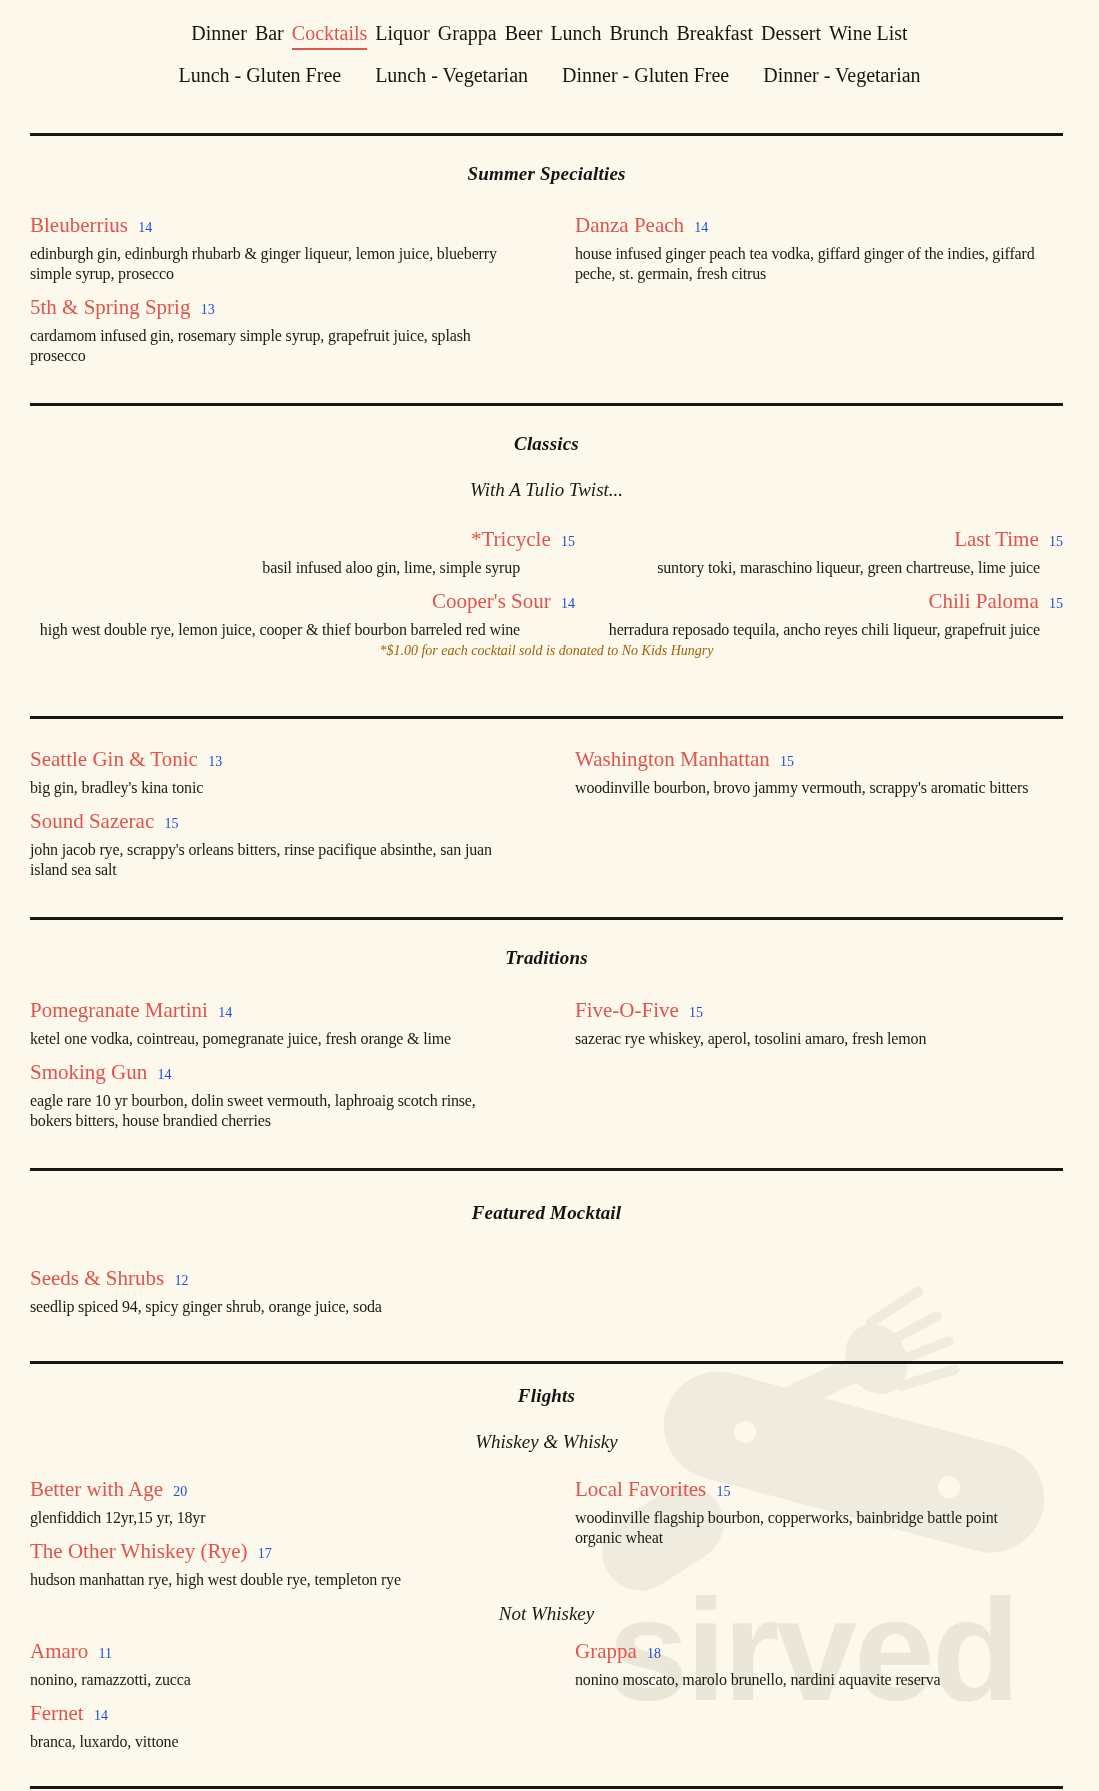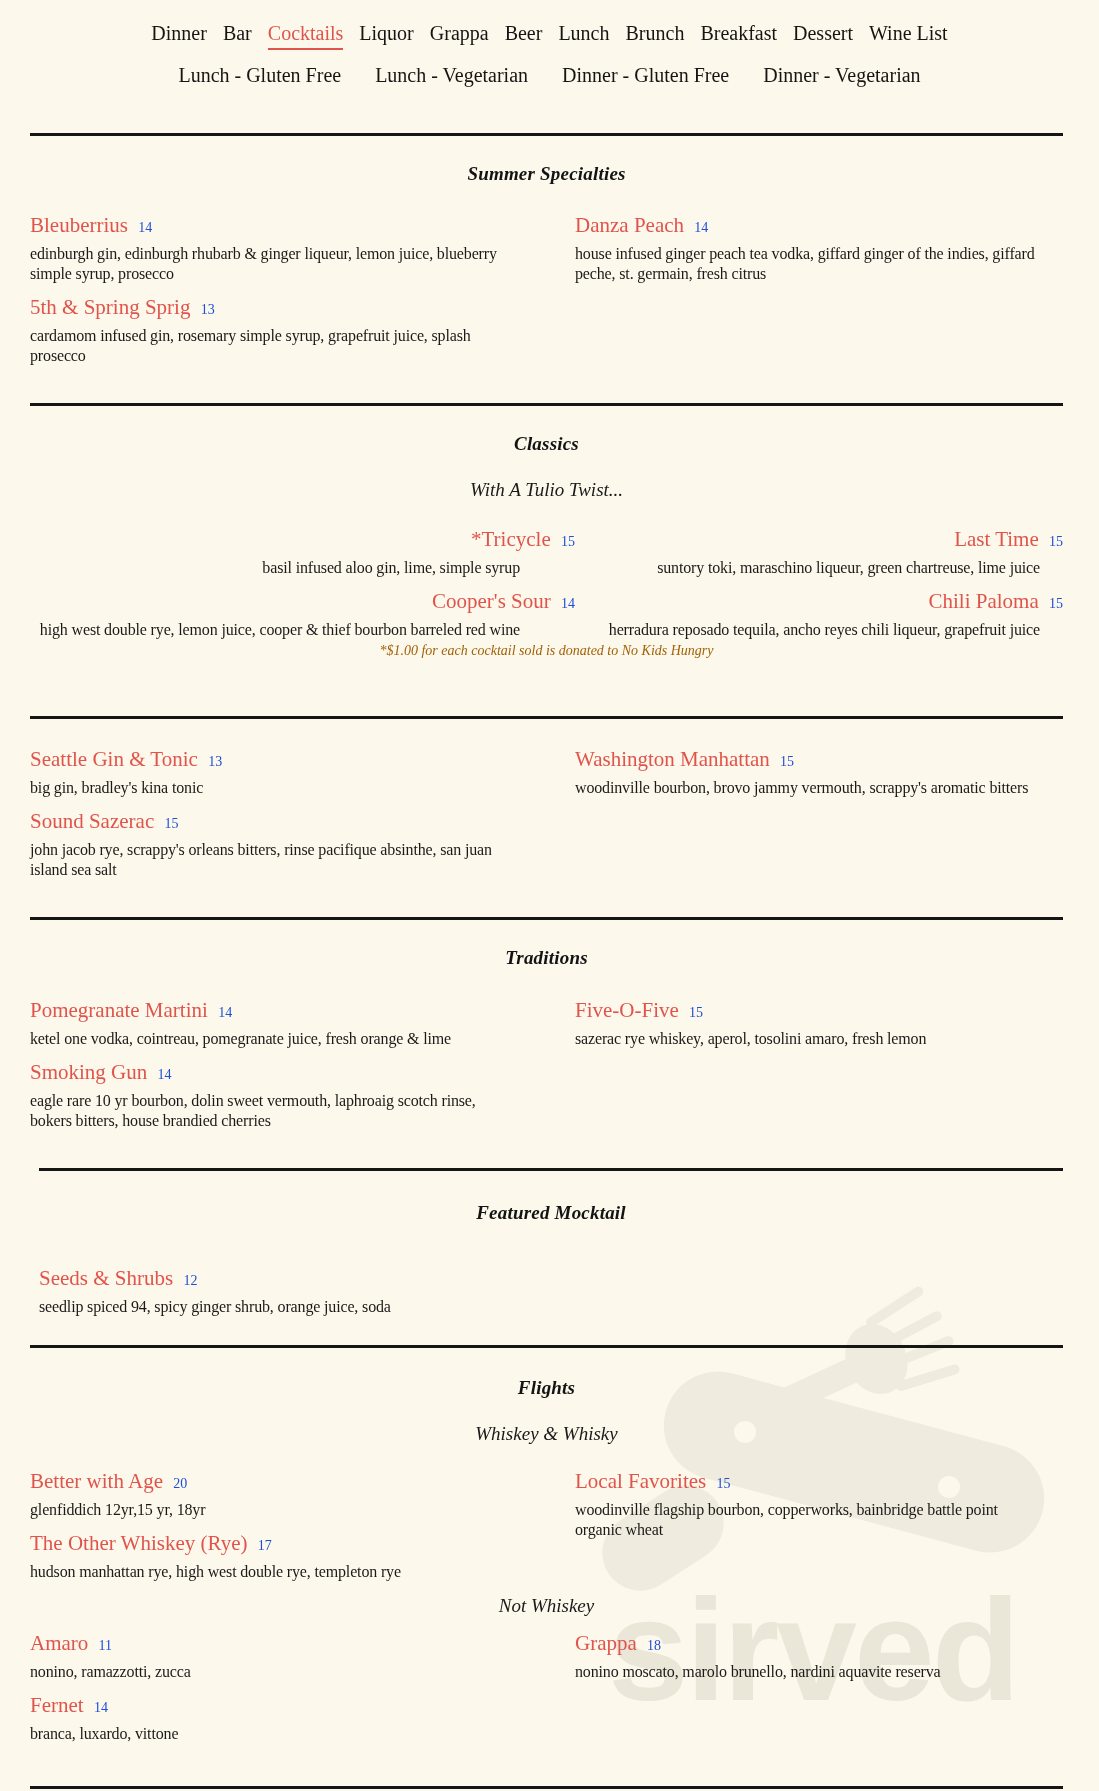--- a/index.html
+++ b/index.html
@@ -4,21 +4,21 @@
 <style>
   html,body{margin:0;padding:0;background:#fdf8ec;}
   .page{position:relative;width:1099px;height:1791px;overflow:hidden;background:#fdf8ec;
         font-family:"Liberation Serif",serif;color:#1b1a18;}
   
   .watermark{position:absolute;left:0;top:0;z-index:0;pointer-events:none;}
   .wm-text{font-family:"Liberation Sans",sans-serif;font-weight:bold;font-size:145px;
            letter-spacing:-3px;fill:#eae6d8;}
   
   .menu-nav{position:relative;z-index:1;padding-top:21px;}
-  .nav-row{display:flex;justify-content:center;gap:16px;font-size:20px;line-height:24px;color:#161514;}
+  .nav-row{display:flex;justify-content:center;gap:8px;font-size:20px;line-height:24px;color:#161514;}
   .nav-row.row2{gap:34px;margin-top:13px;}
   .nav-item{white-space:nowrap;cursor:pointer;}
   .nav-item.active{color:#e0544b;}
   .nav-item.active::after{content:"";display:block;border-bottom:2.5px solid #e0544b;margin-top:3px;}
   
   .content{position:relative;z-index:1;margin:46px 36px 0 30px;}
   .divider{border-top:3px solid #161616;}
   .menu-section{padding-bottom:37px;}
   .sec-title{font-size:19px;font-weight:bold;font-style:italic;text-align:center;
              line-height:24px;margin:26px 0 0;color:#131313;letter-spacing:.2px;}
@@ -29,22 +29,22 @@
   .item:last-child{margin-bottom:0;}
   .item-title{font-size:21px;line-height:26px;color:#e0544b;}
   .item-price{font-size:14px;color:#1d4ed8;margin-left:5px;}
   .item-desc{font-size:16px;line-height:20px;margin-top:3px;color:#1b1a18;letter-spacing:-.15px;}
   .col.left .item-desc{max-width:490px;}
   .col.right .item-desc{max-width:465px;}
   .footnote{font-size:14px;font-style:italic;text-align:center;line-height:21px;color:#a16207;}
   
   .sec-0 .cols{margin-top:26px;}
   .sec-1{padding-bottom:55px;}           .sec-1 .cols{margin-top:24px;text-align:right;}
-  .sec-4 .sec-title{margin-top:30px;}    .sec-4 .cols{margin-top:40px;} .sec-4{padding-bottom:28px;margin-left:9px;}
-  .sec-5 .sec-title{margin-top:28px;}    .sec-5 .cols{margin-top:22px;} .sec-5{padding-bottom:0;}
+  .sec-4 .sec-title{margin-top:30px;}    .sec-4 .cols{margin-top:40px;} .sec-4{padding-bottom:44px;}
+  .sec-5 .sec-title{margin-top:20px;}    .sec-5 .cols{margin-top:22px;} .sec-5{padding-bottom:0;}
   .sec-5 .group + .group .sec-subtitle{margin-top:12px;}
   .sec-5 .group + .group .cols{margin-top:12px;}
   .bottom-divider{position:absolute;left:30px;width:1033px;top:1786px;border-top:3px solid #161616;z-index:1;}
 </style>
 </head>
 <body>
 
 <div class="page">
 
   <svg class="watermark" width="1099" height="1791" viewBox="0 0 1099 1791" aria-hidden="true">

